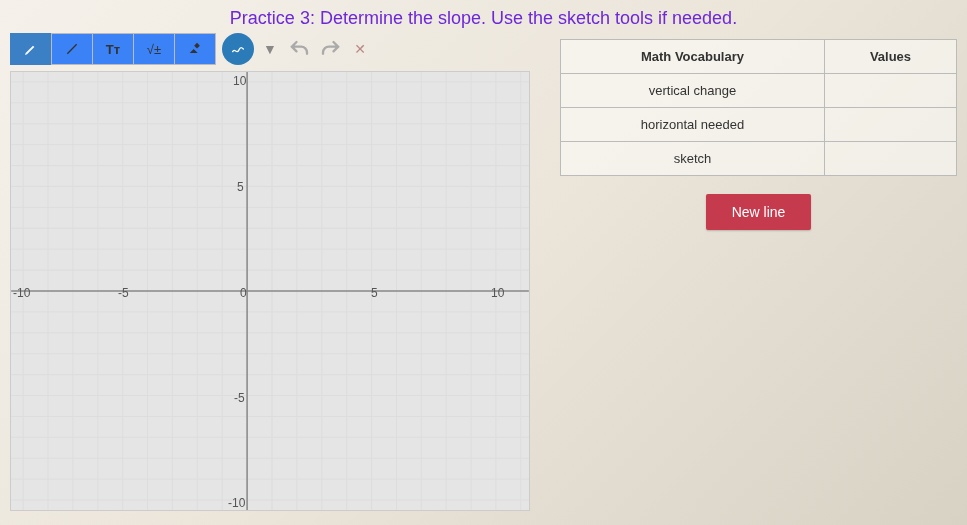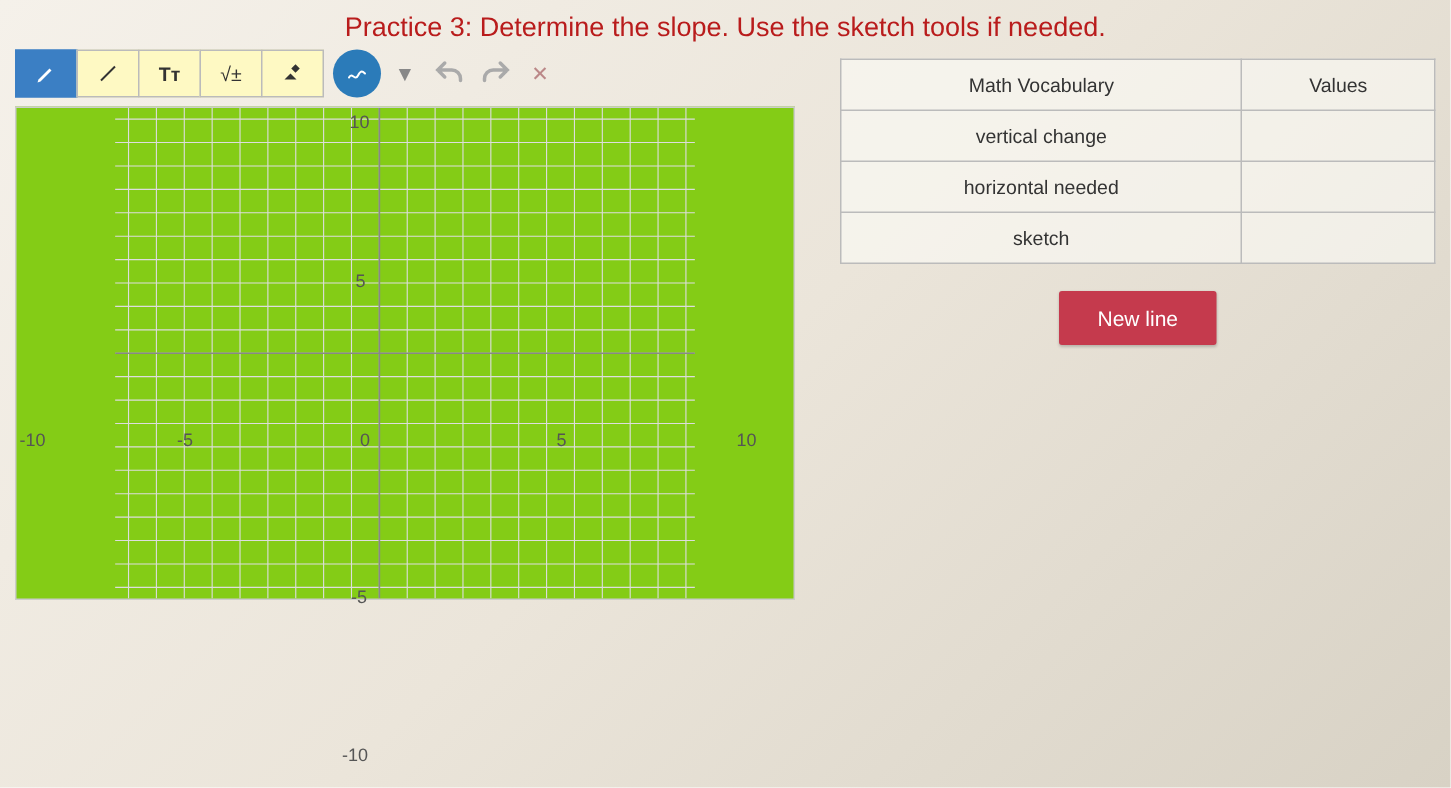--- a/index.html
+++ b/index.html
@@ -8,42 +8,42 @@
     height: 525px;
     background: linear-gradient(135deg, #f5f1ea 0%, #ebe5da 50%, #d8d2c5 100%);
     font-family: Arial, Helvetica, sans-serif;
     position: relative;
     overflow: hidden;
   }
   .title {
     text-align: center;
     padding: 8px 0 4px 0;
     font-size: 18px;
-    color: #b91c1c;
+    color: #6d28d9;
     font-weight: 400;
   }
   .content {
     display: flex;
     padding: 0 10px;
     gap: 20px;
   }
   .left {
     flex: 0 0 530px;
   }
   .toolbar {
     display: flex;
     align-items: center;
     gap: 0;
     margin-bottom: 6px;
   }
   .tool {
     width: 42px;
     height: 32px;
     border: 1px solid #bbb;
-    background: #fef9c3;
+    background: #3b82f6;
     display: flex;
     align-items: center;
     justify-content: center;
     font-size: 13px;
     color: #333;
     cursor: pointer;
     margin-left: -1px;
   }
   .tool:first-child { margin-left: 0; }
   .tool.active {
@@ -71,23 +71,23 @@
     align-items: center;
     justify-content: center;
     cursor: pointer;
     color: #888;
     font-size: 14px;
     margin-left: 2px;
   }
   .graph-wrap {
     position: relative;
     width: 520px;
-    height: 329px;
+    height: 440px;
     border: 1px solid #ccc;
-    background: #84cc16;
+    background: #e5e5e5;
   }
   .graph-svg {
     position: absolute;
     inset: 0;
     width: 100%;
     height: 100%;
   }
   .axis-label {
     position: absolute;
     font-size: 12px;
@@ -104,21 +104,21 @@
   }
   .vocab-table th, .vocab-table td {
     border: 1px solid #bbb;
     padding: 8px 10px;
     font-size: 13px;
     color: #333;
     text-align: center;
     font-weight: 400;
     height: 34px;
   }
-  .vocab-table th { font-weight: 400; text-align: center; }
+  .vocab-table th { font-weight: 700; text-align: center; }
   .new-line-wrap {
     text-align: center;
     margin-top: 18px;
   }
   .new-line-btn {
     background: #c53a4d;
     color: #fff;
     border: none;
     padding: 10px 26px;
     font-size: 14px;

